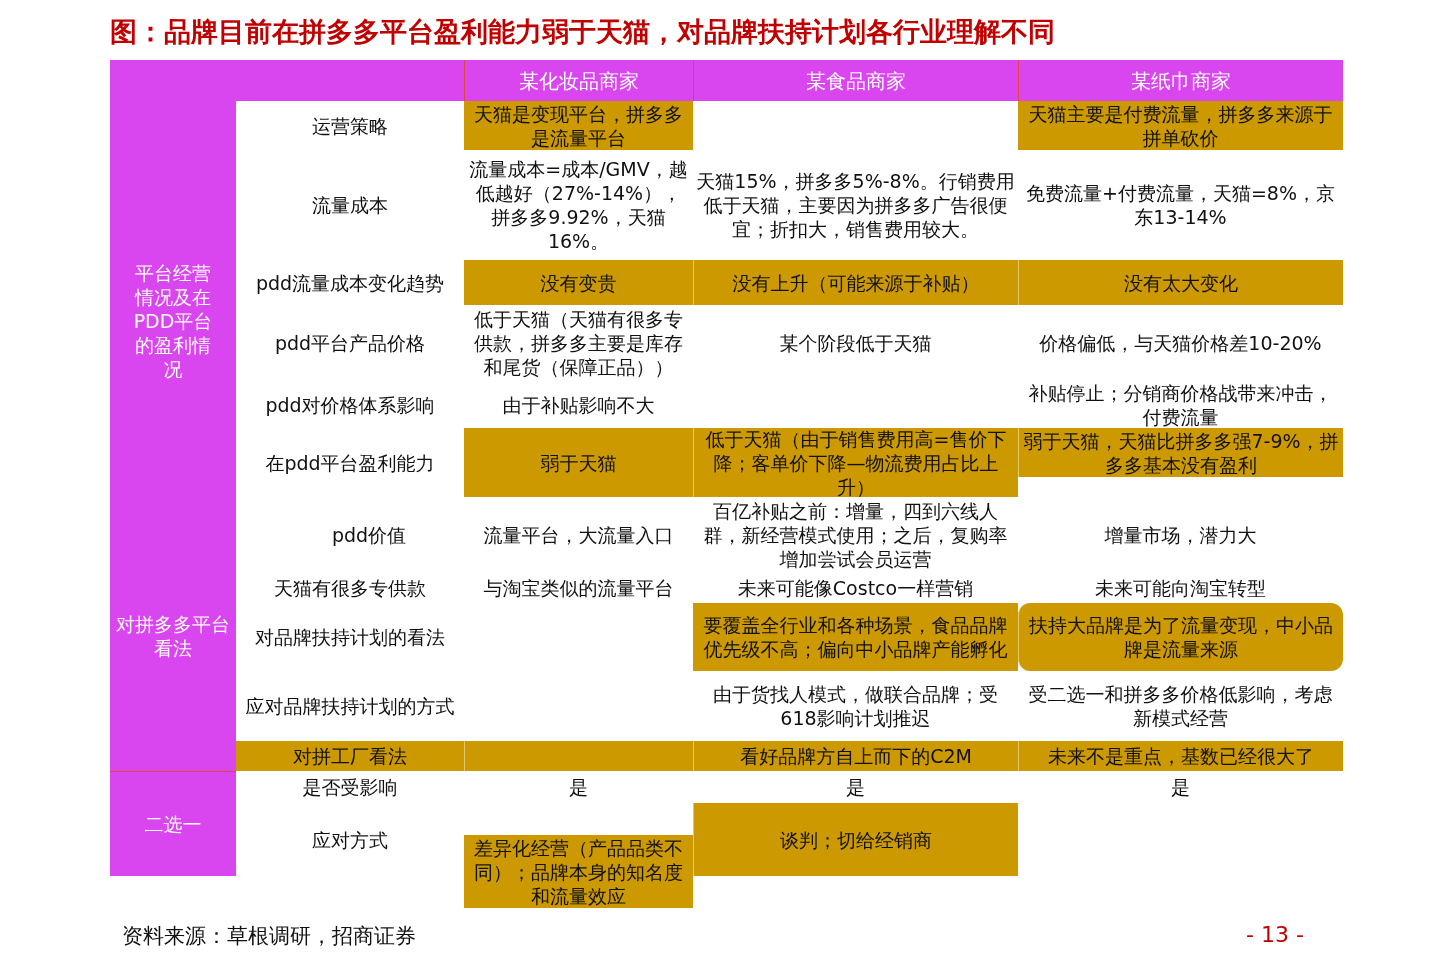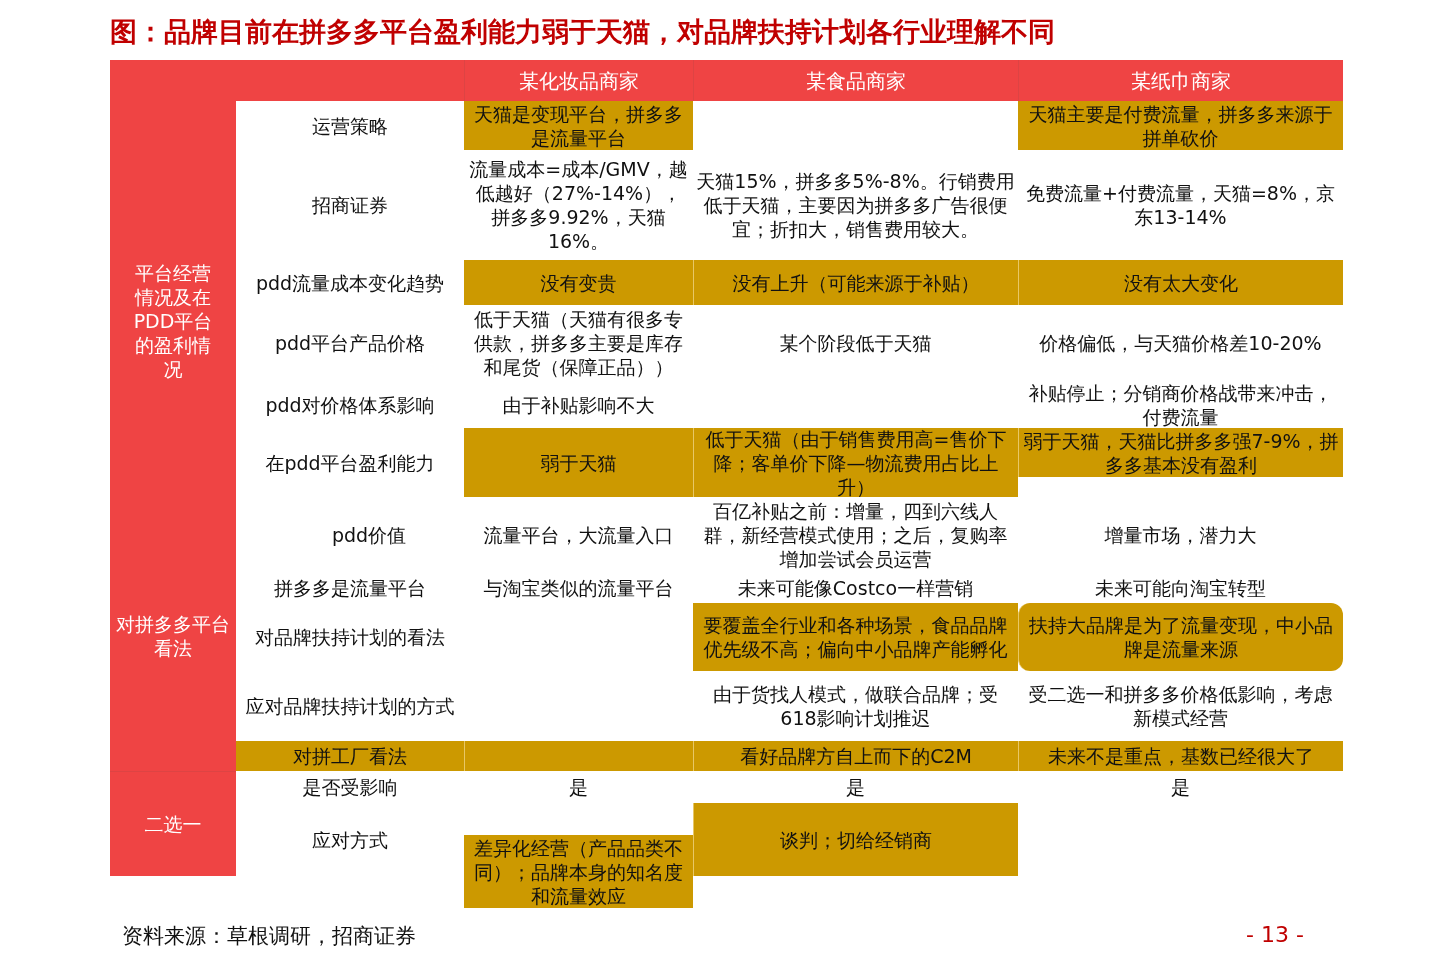--- a/index.html
+++ b/index.html
@@ -3,21 +3,21 @@
 <meta charset="utf-8">
 <style>
   html, body { margin:0; padding:0; background:#ffffff; }
   body { width:1440px; height:958px; position:relative; overflow:hidden;
          font-family:"DejaVu Sans", "Liberation Sans", sans-serif; color:#111; }
   .title { position:absolute; left:110px; top:14px; font-size:27px; font-weight:bold;
            color:#c00000; letter-spacing:0px; white-space:nowrap; }
   .cell { position:absolute; display:flex; align-items:center; justify-content:center;
           text-align:center; box-sizing:border-box; font-size:19px; line-height:24px;
           padding:0 3px; overflow:hidden; }
-  .red { background:#ef4444; color:#ffffff; }
+  .red { background:#d946ef; color:#ffffff; }
   .gold { background:#cc9900; color:#111; }
   .head { font-size:20px; }
   .goldline { border-left:1px solid #e8c766; }
   .footer-src { position:absolute; left:122px; top:922px; font-size:21px; color:#111; }
   .footer-page { position:absolute; left:1246px; top:922px; font-size:22px; color:#c00000; }
 </style>
 </head>
 <body>
 
 <div class="title">图：品牌目前在拼多多平台盈利能力弱于天猫，对品牌扶持计划各行业理解不同</div>
@@ -38,21 +38,21 @@
   </div>
   <div class="cell red" style="left:110px;top:771px;width:126px;height:105px;border-top:1px solid #d44;">
     <span>二选一</span>
   </div>
 
   <div class="cell" style="left:236px;top:101px;width:228px;height:49px;">运营策略</div>
   <div class="cell gold" style="left:464px;top:101px;width:229px;height:49px;">天猫是变现平台，拼多多是流量平台</div>
   <div class="cell" style="left:693px;top:101px;width:325px;height:49px;"></div>
   <div class="cell gold" style="left:1018px;top:101px;width:325px;height:49px;">天猫主要是付费流量，拼多多来源于拼单砍价</div>
 
-  <div class="cell" style="left:236px;top:150px;width:228px;height:110px;">招商证券</div>
+  <div class="cell" style="left:236px;top:150px;width:228px;height:110px;">流量成本</div>
   <div class="cell" style="left:464px;top:150px;width:229px;height:110px;">流量成本=成本/GMV，越低越好（27%-14%），拼多多9.92%，天猫16%。</div>
   <div class="cell" style="left:693px;top:150px;width:325px;height:110px;">天猫15%，拼多多5%-8%。行销费用低于天猫，主要因为拼多多广告很便宜；折扣大，销售费用较大。</div>
   <div class="cell" style="left:1018px;top:150px;width:325px;height:110px;padding:0 4px;">免费流量+付费流量，天猫=8%，京东13-14%</div>
 
   <div class="cell" style="left:236px;top:260px;width:228px;height:45px;">pdd流量成本变化趋势</div>
   <div class="cell gold" style="left:464px;top:260px;width:229px;height:45px;">没有变贵</div>
   <div class="cell gold goldline" style="left:693px;top:260px;width:325px;height:45px;">没有上升（可能来源于补贴）</div>
   <div class="cell gold goldline" style="left:1018px;top:260px;width:325px;height:45px;">没有太大变化</div>
 
   <div class="cell" style="left:236px;top:305px;width:228px;height:76px;">pdd平台产品价格</div>
@@ -68,21 +68,21 @@
   <div class="cell" style="left:236px;top:428px;width:228px;height:69px;">在pdd平台盈利能力</div>
   <div class="cell gold" style="left:464px;top:428px;width:229px;height:69px;">弱于天猫</div>
   <div class="cell gold goldline" style="left:693px;top:428px;width:325px;height:69px;">低于天猫（由于销售费用高=售价下降；客单价下降—物流费用占比上升）</div>
   <div class="cell gold goldline" style="left:1018px;top:428px;width:325px;height:49px;">弱于天猫，天猫比拼多多强7-9%，拼多多基本没有盈利</div>
 
   <div class="cell" style="left:236px;top:497px;width:228px;height:76px;padding-left:41px;">pdd价值</div>
   <div class="cell" style="left:464px;top:497px;width:229px;height:76px;">流量平台，大流量入口</div>
   <div class="cell" style="left:693px;top:497px;width:325px;height:76px;">百亿补贴之前：增量，四到六线人群，新经营模式使用；之后，复购率增加尝试会员运营</div>
   <div class="cell" style="left:1018px;top:497px;width:325px;height:76px;">增量市场，潜力大</div>
 
-  <div class="cell" style="left:236px;top:573px;width:228px;height:30px;">拼多多是流量平台</div>
+  <div class="cell" style="left:236px;top:573px;width:228px;height:30px;">天猫有很多专供款</div>
   <div class="cell" style="left:464px;top:573px;width:229px;height:30px;">与淘宝类似的流量平台</div>
   <div class="cell" style="left:693px;top:573px;width:325px;height:30px;">未来可能像Costco一样营销</div>
   <div class="cell" style="left:1018px;top:573px;width:325px;height:30px;">未来可能向淘宝转型</div>
 
   <div class="cell" style="left:236px;top:603px;width:228px;height:68px;">对品牌扶持计划的看法</div>
   <div class="cell" style="left:464px;top:603px;width:229px;height:68px;"></div>
   <div class="cell gold" style="left:693px;top:603px;width:325px;height:68px;">要覆盖全行业和各种场景，食品品牌优先级不高；偏向中小品牌产能孵化</div>
   <div class="cell gold goldline" style="left:1018px;top:603px;width:325px;height:68px;border-radius:12px;">扶持大品牌是为了流量变现，中小品牌是流量来源</div>
 
   <div class="cell" style="left:236px;top:671px;width:228px;height:70px;">应对品牌扶持计划的方式</div>

